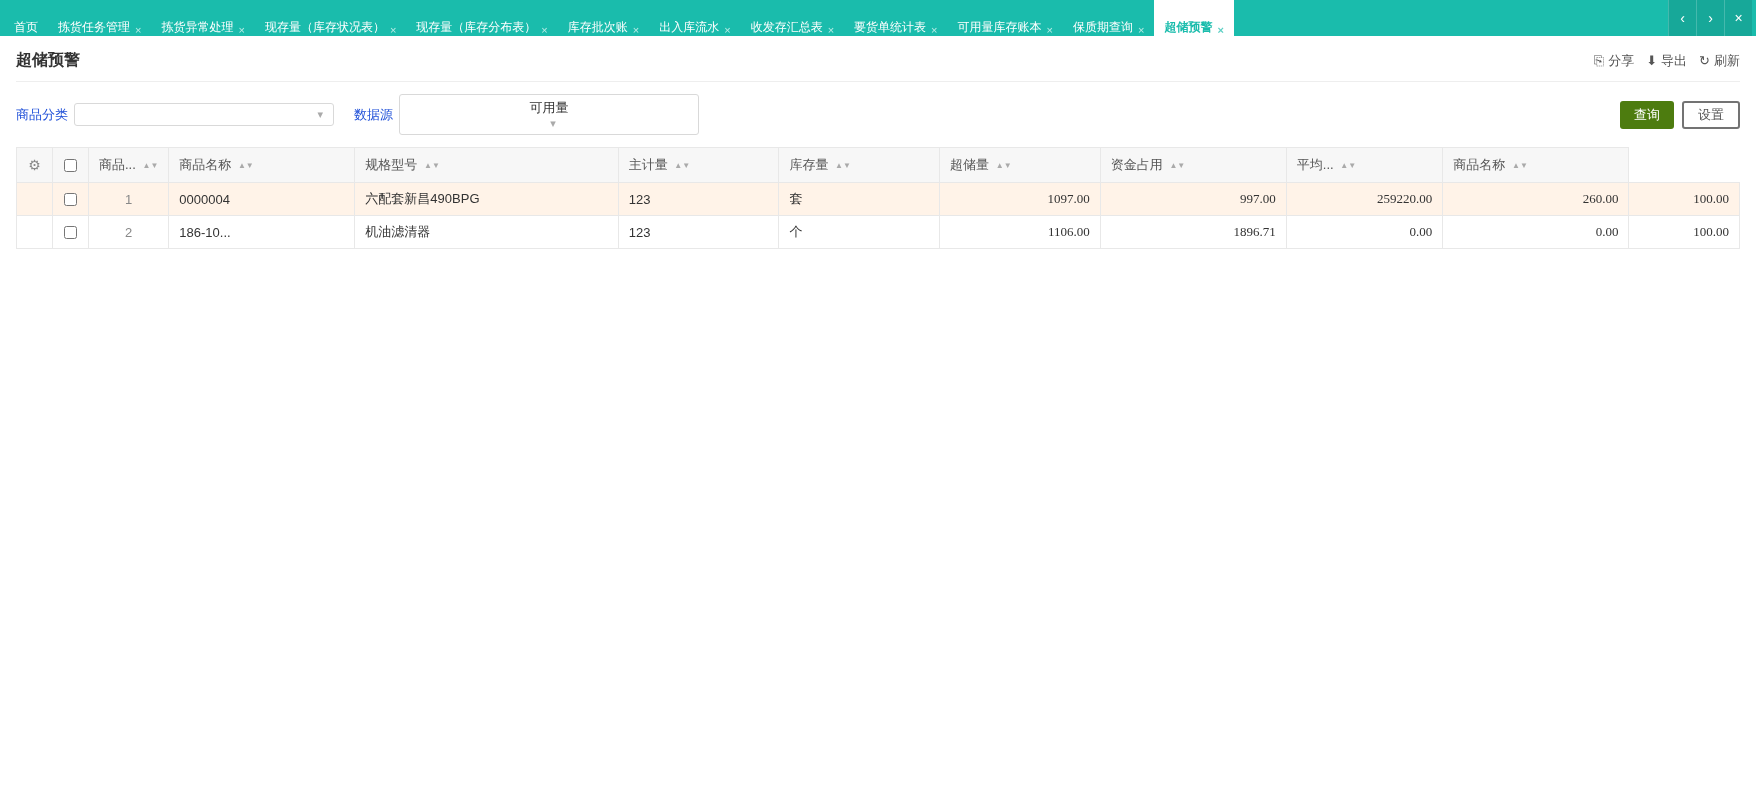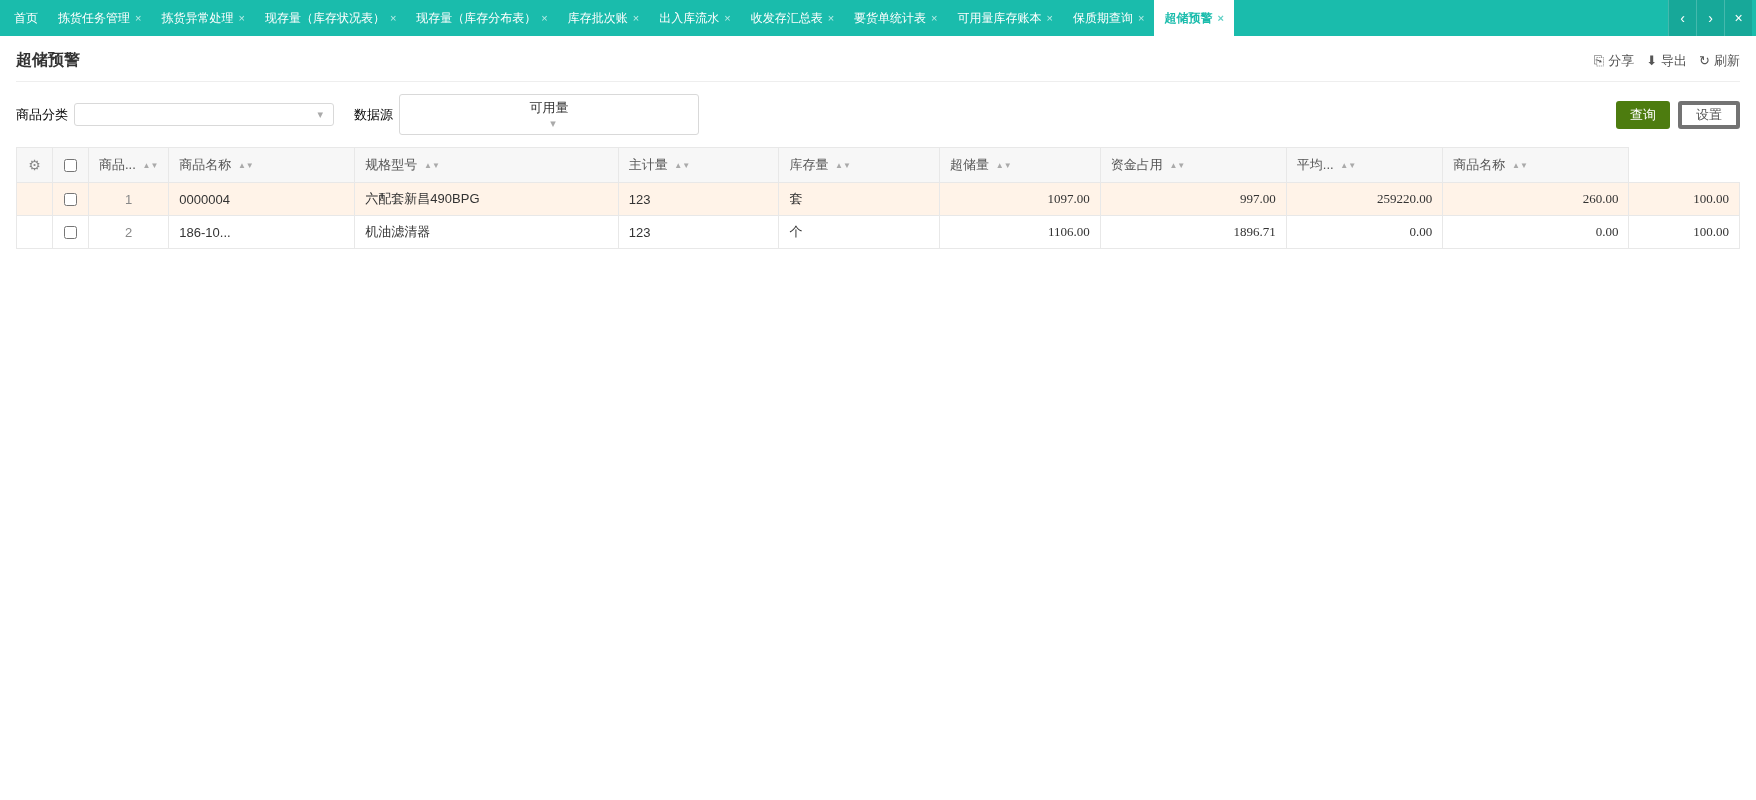--- a/index.html
+++ b/index.html
@@ -10,21 +10,21 @@
       display: flex;
       align-items: center;
       background: #1abcac;
       height: 36px;
       padding: 0 4px;
       overflow: hidden;
       position: relative;
     }
     .nav-tab {
       display: flex;
-      align-items: center;
+      align-items: flex-end;
       padding: 0 10px;
       height: 36px;
       color: #fff;
       font-size: 12px;
       white-space: nowrap;
       cursor: pointer;
       position: relative;
       flex-shrink: 0;
     }
     .nav-tab.active {
@@ -98,42 +98,42 @@
       color: #fff;
       border: none;
       border-radius: 3px;
       padding: 5px 14px;
       font-size: 13px;
       cursor: pointer;
     }
     .btn-default {
       background: #fff;
       color: #555;
-      border: 4px solid #737373;
+      border: 2px solid #737373;
       border-radius: 3px;
       padding: 1px 14px;
       font-size: 13px;
       cursor: pointer;
     }
 
     
     .filter-row {
       display: flex;
       align-items: center;
       padding: 12px 0 8px 0;
       gap: 20px;
       flex-wrap: wrap;
     }
     .filter-item {
       display: flex;
       align-items: center;
       gap: 6px;
     }
     .filter-label {
-      color: #000000;
+      color: #1d4ed8;
       font-size: 13px;
       white-space: nowrap;
     }
     .filter-select {
       display: flex;
       align-items: center;
       border: 1px solid #d9d9d9;
       border-radius: 3px;
       padding: 4px 10px;
       background: #fff;

